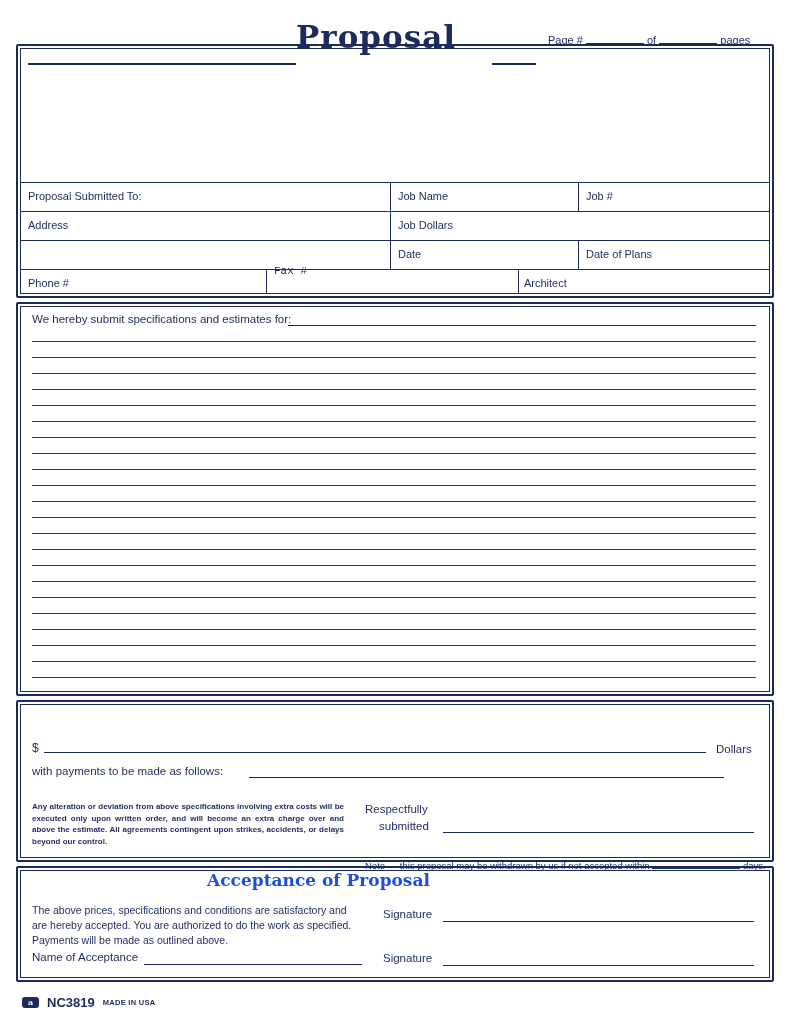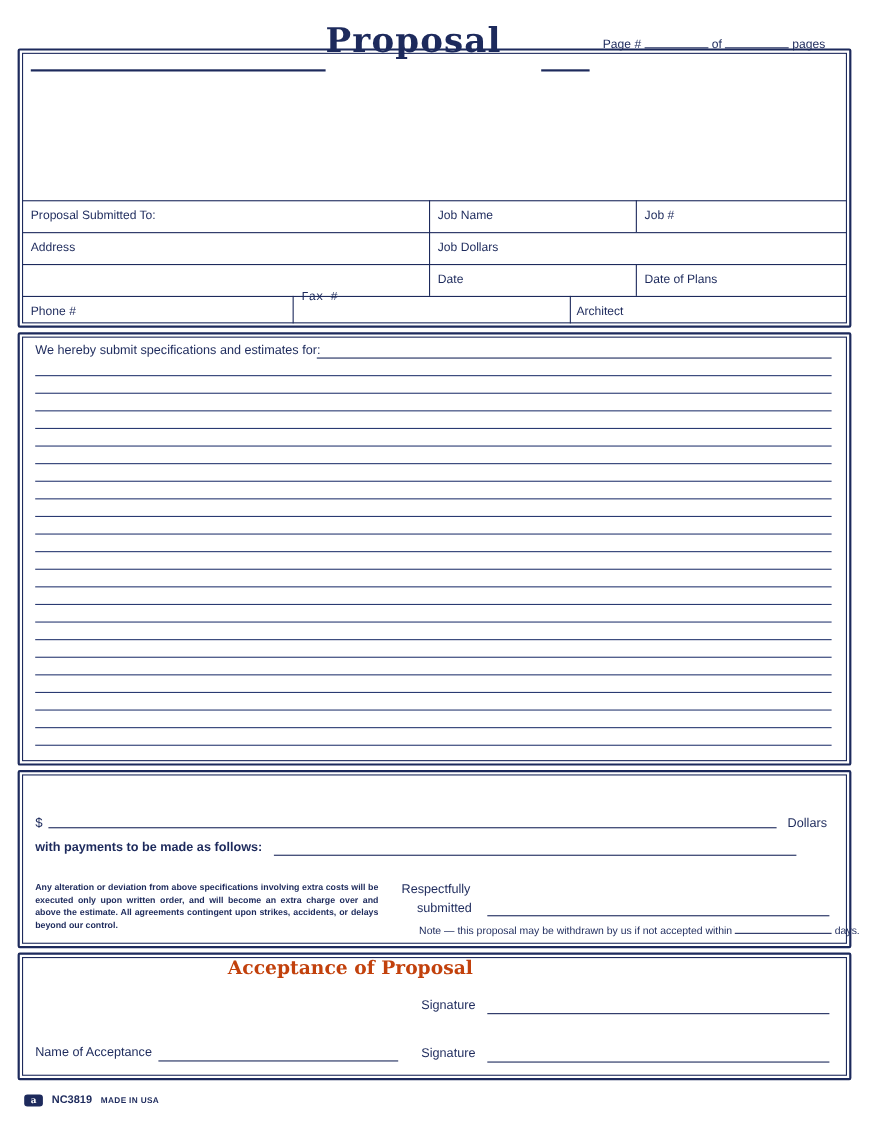--- a/index.html
+++ b/index.html
@@ -214,21 +214,20 @@
     top: 743px;
     font-size: 11.5px;
     color: #1d2a5c;
   }
   .payments-text {
     position: absolute;
     left: 32px;
     top: 765px;
     font-size: 11.5px;
     color: #1d2a5c;
-    font-weight: bold;
   }
   .payments-rule {
     position: absolute;
     left: 249px;
     top: 777px;
     width: 475px;
     height: 1px;
     background: #1d2a5c;
   }
   .fineprint {
@@ -254,44 +253,43 @@
     position: absolute;
     left: 443px;
     top: 832px;
     width: 311px;
     height: 1px;
     background: #1d2a5c;
   }
   .note-text {
     position: absolute;
     left: 365px;
-    top: 838px;
+    top: 858px;
     font-size: 9.5px;
     color: #1d2a5c;
     white-space: nowrap;
-    margin-left: 16px;
   }
   .note-text .nline {
     display: inline-block;
     width: 88px;
     border-bottom: 1px solid #1d2a5c;
     height: 10px;
   }
 
   
   .accept-title {
     position: absolute;
     left: 0;
     top: 870px;
     width: 637px;
     text-align: center;
     font-family: "DejaVu Serif", serif;
     font-weight: bold;
     font-size: 17px;
-    color: #c2410c;
+    color: #1d4ed8;
   }
   .accept-body {
     position: absolute;
     left: 32px;
     top: 903px;
     width: 330px;
     font-size: 10.5px;
     line-height: 15px;
     color: #1d2a5c;
   }
@@ -356,21 +354,21 @@
     border-radius: 3px;
     background: #1d2a5c;
     color: #ffffff;
     font-size: 8px;
     font-weight: bold;
     line-height: 11px;
     text-align: center;
     font-family: "DejaVu Serif", serif;
   }
   .footer-code {
-    font-size: 10px;
+    font-size: 13px;
     color: #1d2a5c;
     font-weight: bold;
   }
   .footer-made {
     font-size: 7.5px;
     color: #1d2a5c;
     font-weight: bold;
     letter-spacing: 0.3px;
   }
 </style>
@@ -478,20 +476,21 @@
   <div class="note-text">
     <span>Note — this proposal may be withdrawn by us if not accepted within</span>
     <span class="nline"></span>
     <span>days.</span>
   </div>
 
   <div class="frame block-accept"></div>
   <div class="frame-inner block-accept-in"></div>
 
   <div class="accept-title">Acceptance of Proposal</div>
+  <div class="accept-body">The above prices, specifications and conditions are satisfactory and are hereby accepted. You are authorized to do the work as specified. Payments will be made as outlined above.</div>
 
   <div class="sig1-label">Signature</div>
   <div class="sig1-rule"></div>
 
   <div class="date-accept">Name of Acceptance</div>
   <div class="date-accept-rule"></div>
 
   <div class="sig2-label">Signature</div>
   <div class="sig2-rule"></div>
 

